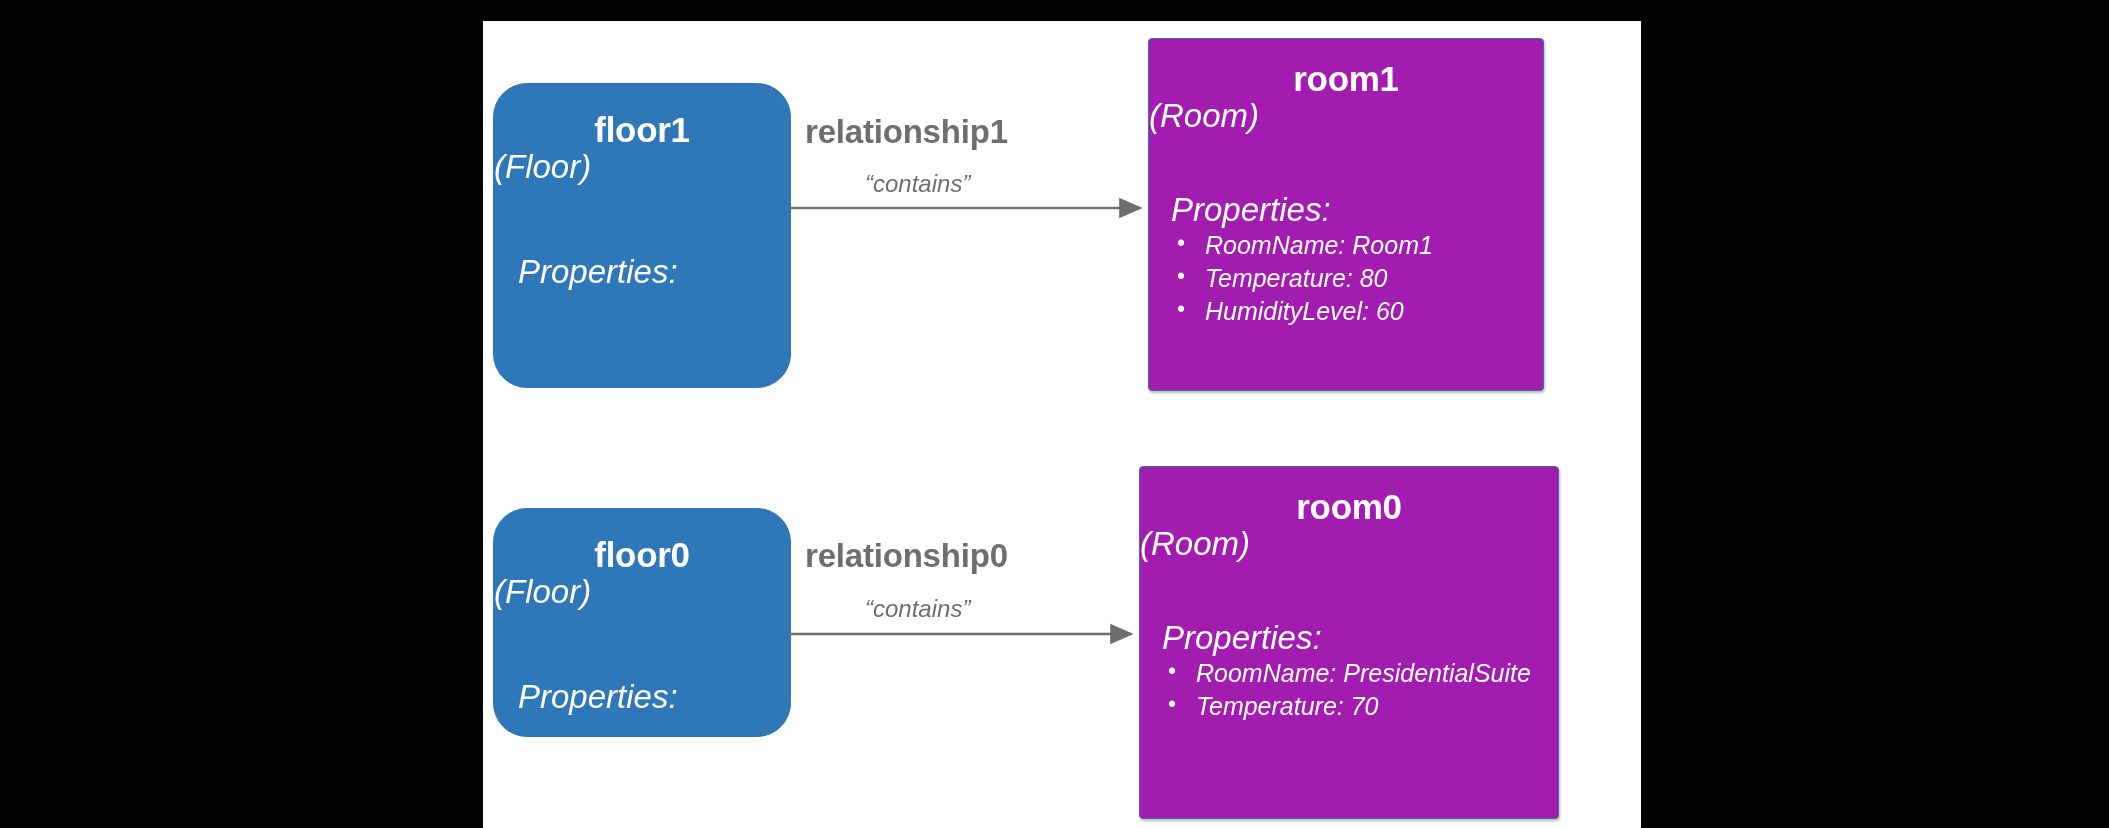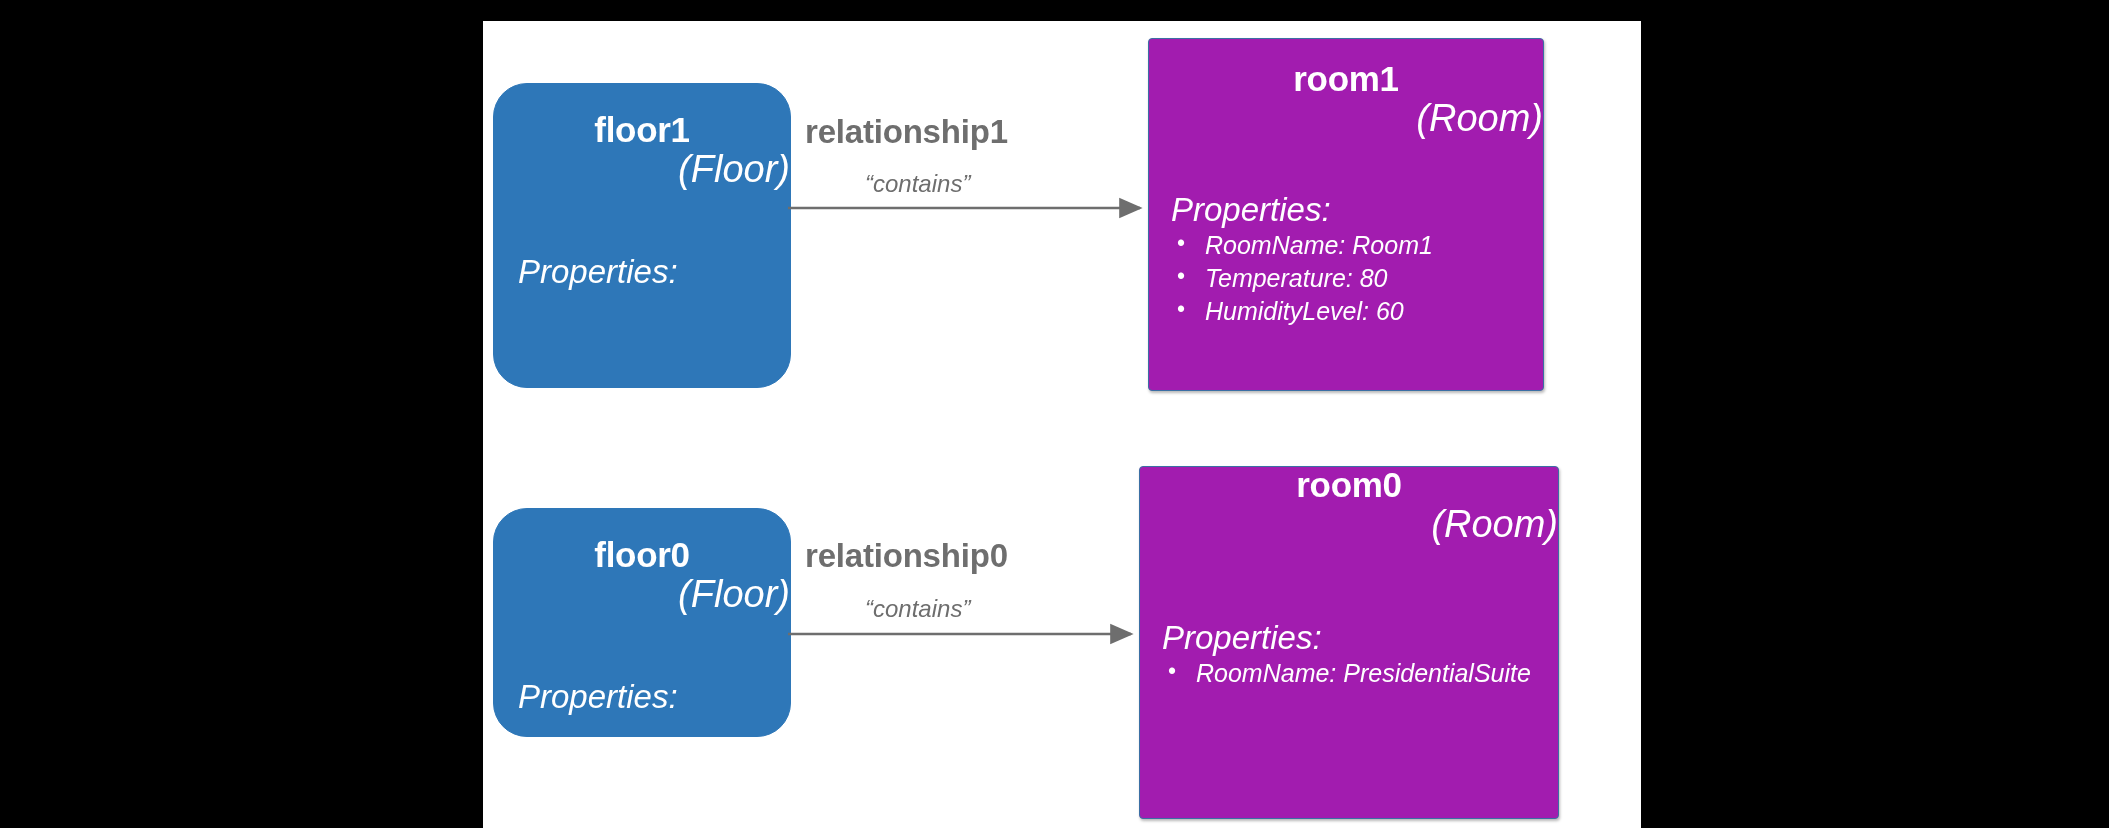--- a/index.html
+++ b/index.html
@@ -54,23 +54,23 @@
   .node-title {
     text-align: center;
     font-weight: bold;
     font-size: 35px;
     line-height: 1.05;
     letter-spacing: -0.3px;
     color: #ffffff;
   }
 
   .node-type {
-    text-align: right;
-    font-style: italic;
-    font-size: 38px;
+    text-align: left;
+    font-style: italic;
+    font-size: 33px;
     line-height: 1.1;
     color: #ffffff;
     font-weight: normal;
   }
 
   .props-label {
     font-style: italic;
     font-size: 33px;
     line-height: 1.15;
     color: #ffffff;
@@ -111,21 +111,21 @@
 
   #floor1-node .node-title { margin-top: 28px; }
   #floor1-node .props-label { position: absolute; left: 24px; top: 169px; }
 
   #floor0-node .node-title { margin-top: 28px; }
   #floor0-node .props-label { position: absolute; left: 24px; top: 169px; }
 
   #room1-node .node-title { margin-top: 22px; }
   #room1-node .props-block { position: absolute; left: 22px; top: 152px; }
 
-  #room0-node .node-title { }
+  #room0-node .node-title { margin-top: 22px; }
   #room0-node .props-block { position: absolute; left: 22px; top: 152px; }
 
   
   .connector {
     position: absolute;
     overflow: visible;
   }
   #connector1 { left: 788px; top: 186px; width: 366px; height: 44px; }
   #connector0 { left: 788px; top: 612px; width: 357px; height: 44px; }
 
@@ -207,18 +207,19 @@
       <line x1="0" y1="22" x2="343" y2="22" stroke="#6E6E6E" stroke-width="2.6" marker-end="url(#arrowhead0)"></line>
     </svg>
 
     <div class="node room" id="room0-node" style="left:656px; top:445px;">
       <div class="node-title">room0</div>
       <div class="node-type">(Room)</div>
       <div class="props-block">
         <div class="props-label">Properties:</div>
         <ul class="props-list">
           <li>RoomName: PresidentialSuite</li>
+          <li>Temperature: 70</li>
         </ul>
       </div>
     </div>
 
   </div>
 </div>
 
 </body></html>

